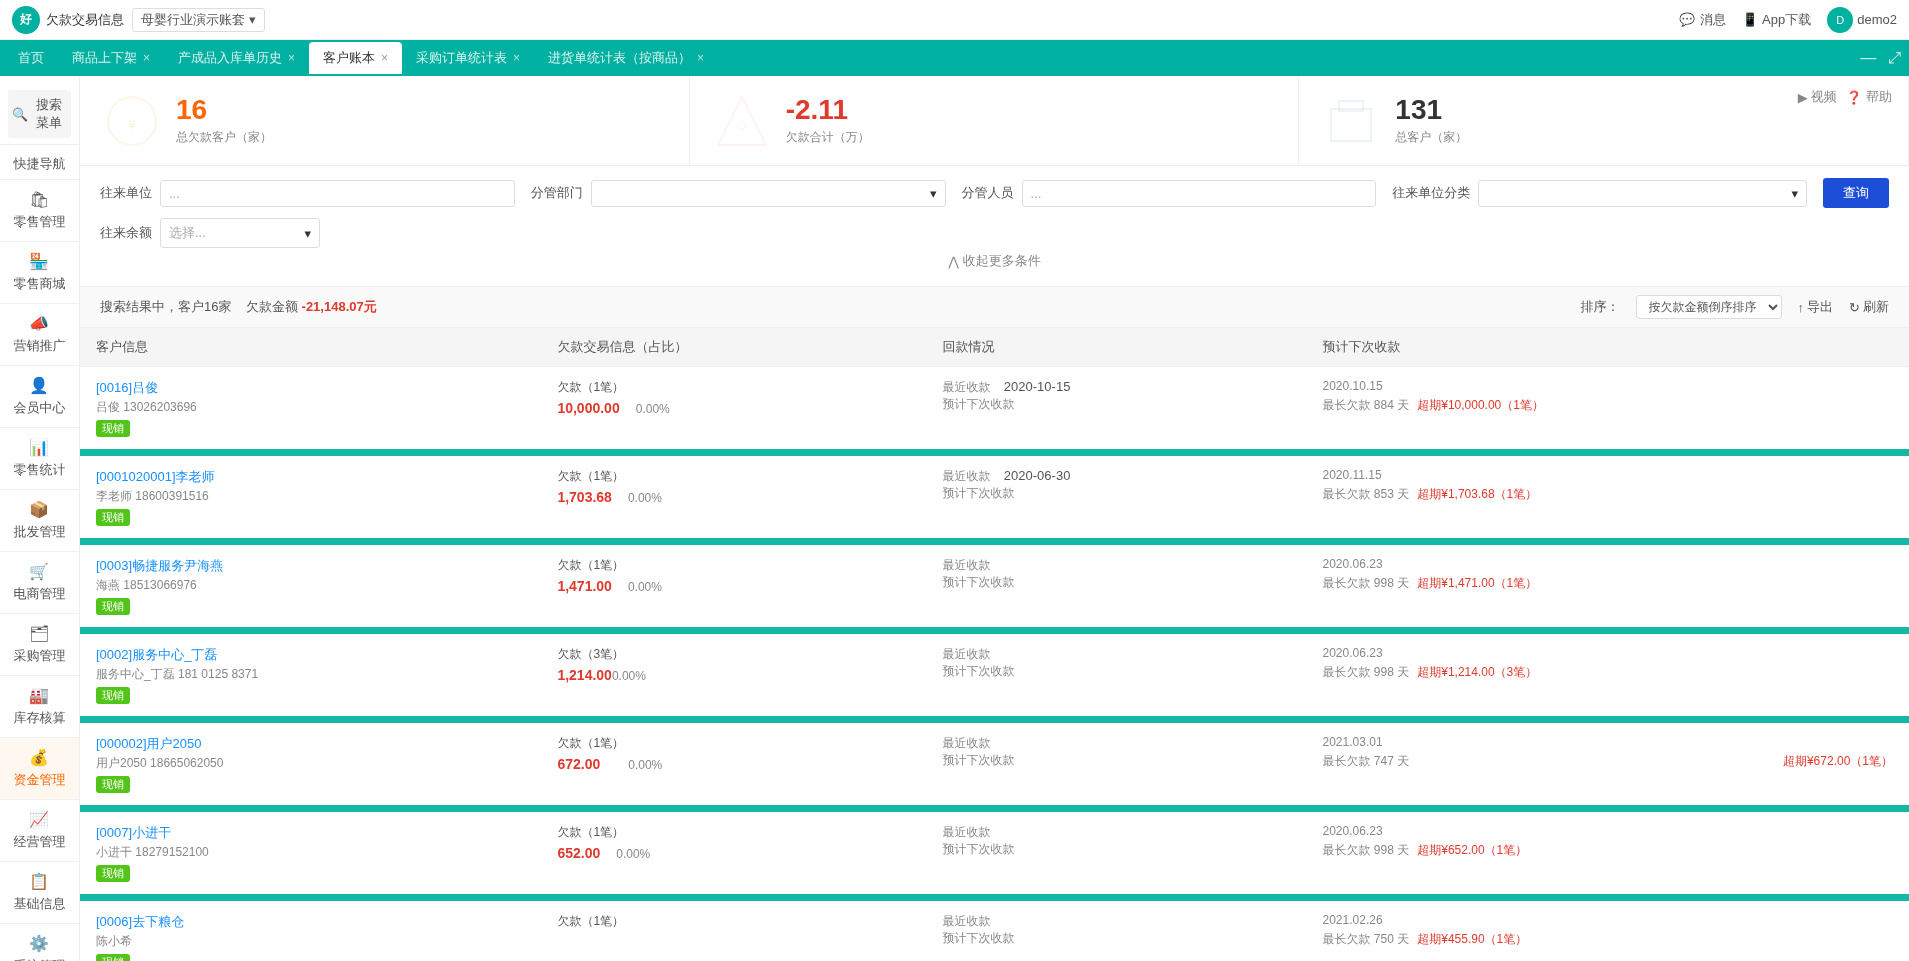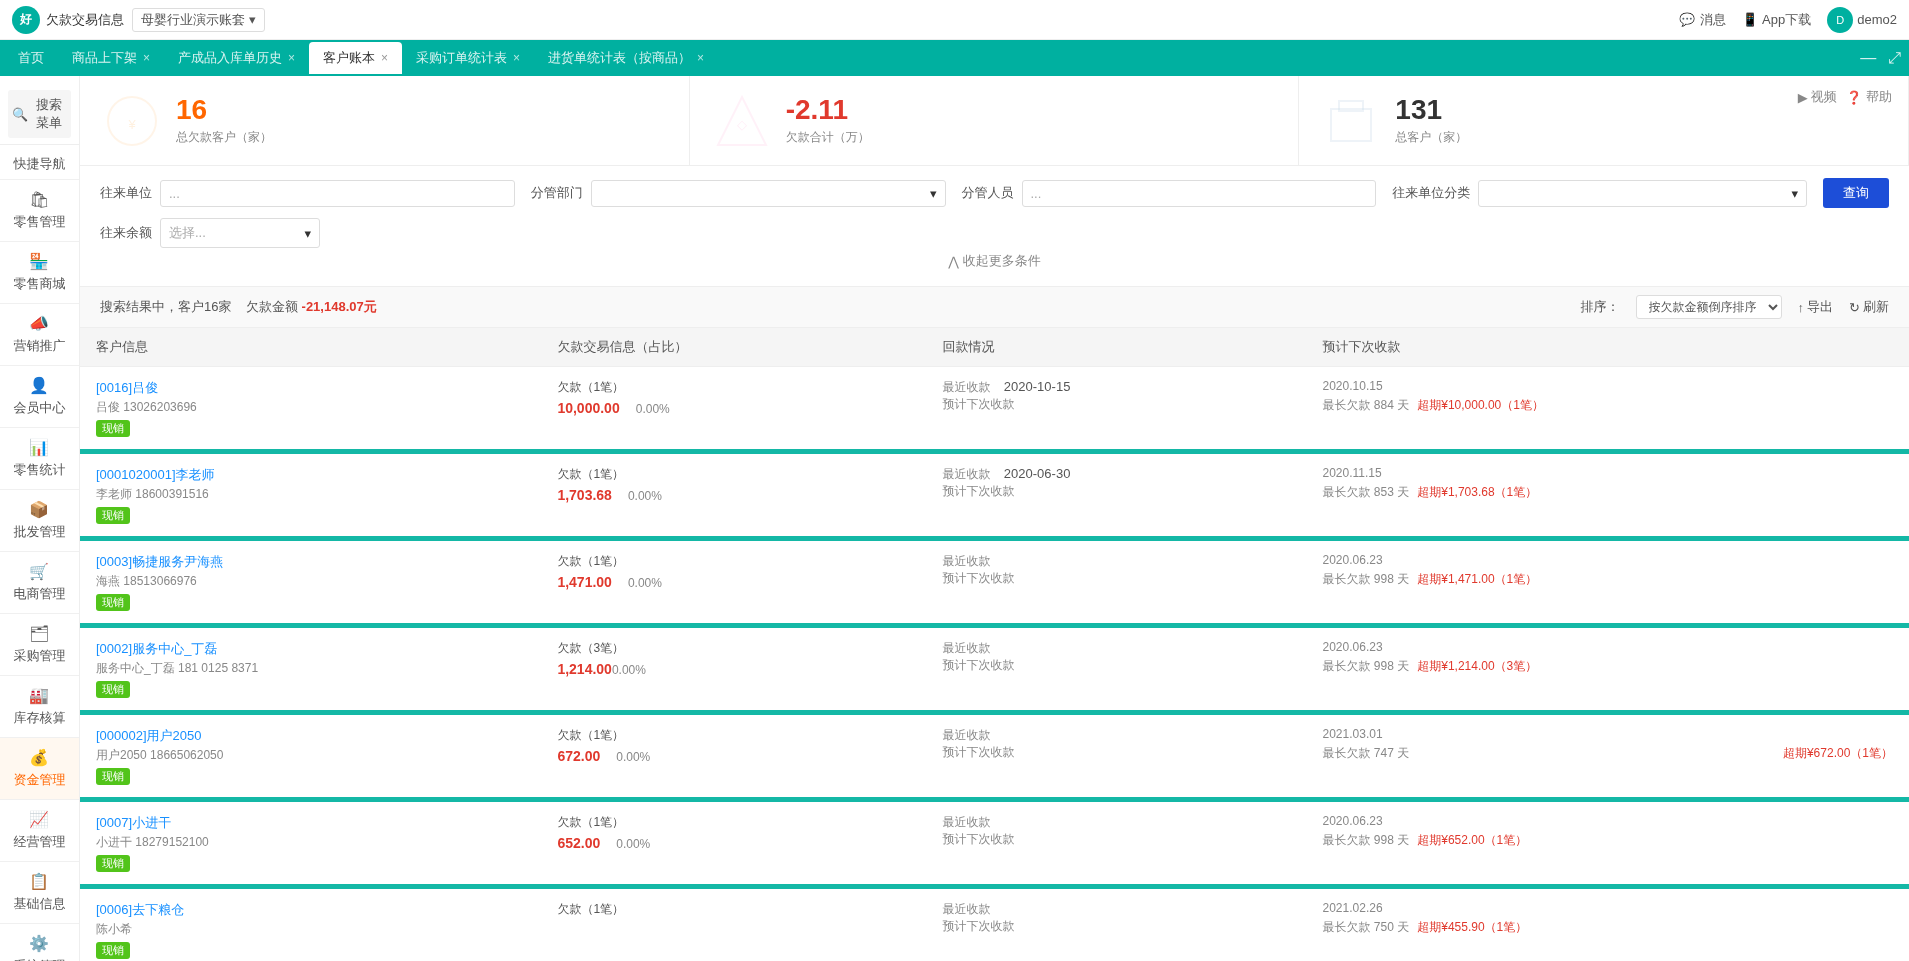--- a/index.html
+++ b/index.html
@@ -75,21 +75,21 @@
     .result-info span.highlight { color: #e0392d; font-weight: bold; }
     .result-actions { display: flex; align-items: center; gap: 16px; font-size: 12px; color: #555; }
     .sort-select { border: 1px solid #ddd; padding: 3px 8px; border-radius: 3px; font-size: 12px; color: #555; cursor: pointer; background: white; }
     .action-btn { display: flex; align-items: center; gap: 3px; cursor: pointer; color: #555; }
 
     
     .table-container { flex: 1; overflow-y: auto; background: #fff; }
     table { width: 100%; border-collapse: collapse; }
     thead tr { background: #f5f5f5; }
     th { padding: 10px 16px; text-align: left; color: #555; font-weight: normal; border-bottom: 1px solid #eee; font-size: 13px; font-family: Liberation Serif, serif; }
-    td { padding: 0; border-bottom: 5px solid #14b8a6; vertical-align: top; }
+    td { padding: 0; border-bottom: 7px solid #14b8a6; vertical-align: top; }
     .td-inner { padding: 12px 16px; }
 
     .customer-name { color: #1890ff; cursor: pointer; font-size: 13px; }
     .customer-info { color: #888; font-size: 12px; margin-top: 2px; }
     .tag-green { display: inline-block; background: #52c41a; color: white; font-size: 11px; padding: 1px 6px; border-radius: 3px; margin-top: 4px; }
     .debt-amount { color: #e0392d; font-size: 14px; font-weight: bold; }
     .debt-count { color: #555; font-size: 12px; margin-bottom: 4px; }
     .debt-percent { color: #888; font-size: 12px; }
     .overdue-amount { color: #e0392d; font-size: 12px; cursor: pointer; }
     .overdue-days { color: #888; font-size: 12px; }
@@ -495,21 +495,21 @@
     <td>
       <div class="td-inner">
         <div><a class="customer-name">[000002]用户2050</a></div>
         <div class="customer-info">用户2050  18665062050</div>
         <span class="tag-green">现销</span>
       </div>
     </td>
     <td>
       <div class="td-inner">
         <div class="debt-count">欠款（1笔）</div>
-        <div style="display:flex;align-items:baseline;gap:16px;">
+        <div style="display:flex;align-items:baseline;gap:28px;">
           <span class="debt-amount">672.00</span>
           <span class="debt-percent">0.00%</span>
         </div>
       </div>
     </td>
     <td>
       <div class="td-inner">
         <div class="return-label">最近收款 &nbsp;&nbsp; <span style="color:#555"></span></div>
         <div class="return-next">预计下次收款</div>
       </div>

